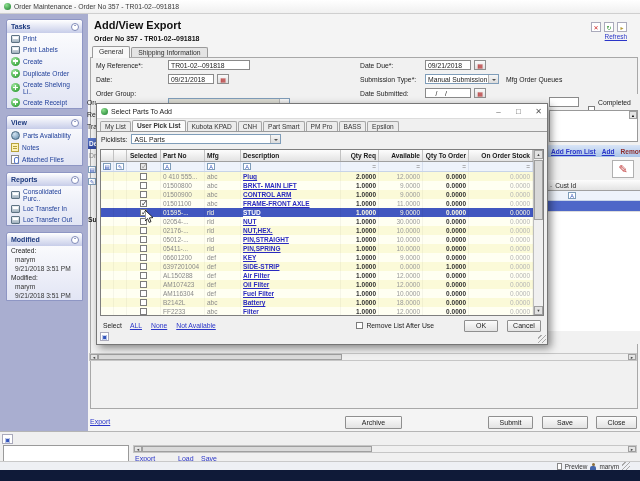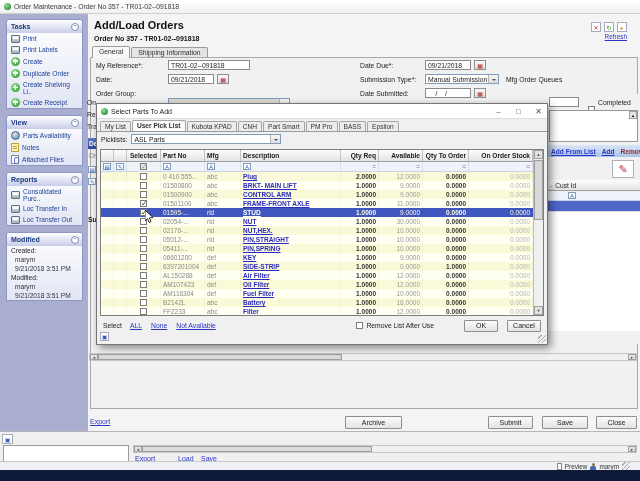--- a/index.html
+++ b/index.html
@@ -237,21 +237,21 @@
           <div class="mod-line">marym</div>
           <div class="mod-line">9/21/2018 3:51 PM</div>
           <div class="mod-line">Modified:</div>
           <div class="mod-line">marym</div>
           <div class="mod-line">9/21/2018 3:51 PM</div>
       </div>
     </div>
   </div>
 
   <div class="abs main">
-    <div class="abs page-title">Add/Load Orders</div>
+    <div class="abs page-title">Add/View Export</div>
     <div class="abs order-no">Order No 357 - TR01-02--091818</div>
 
     <div class="abs" style="left:503px;top:8px;">
       <div class="hdr-icons">
         <span class="mini-ico" style="color:#c22;">✕</span>
         <span class="mini-ico" style="color:#2a8a2a;">↻</span>
         <span class="mini-ico" style="color:#b59b35;">▸</span>
       </div>
       <div class="link" style="font-size:6.4px;margin-top:1px;text-align:right;">Refresh</div>
     </div>

